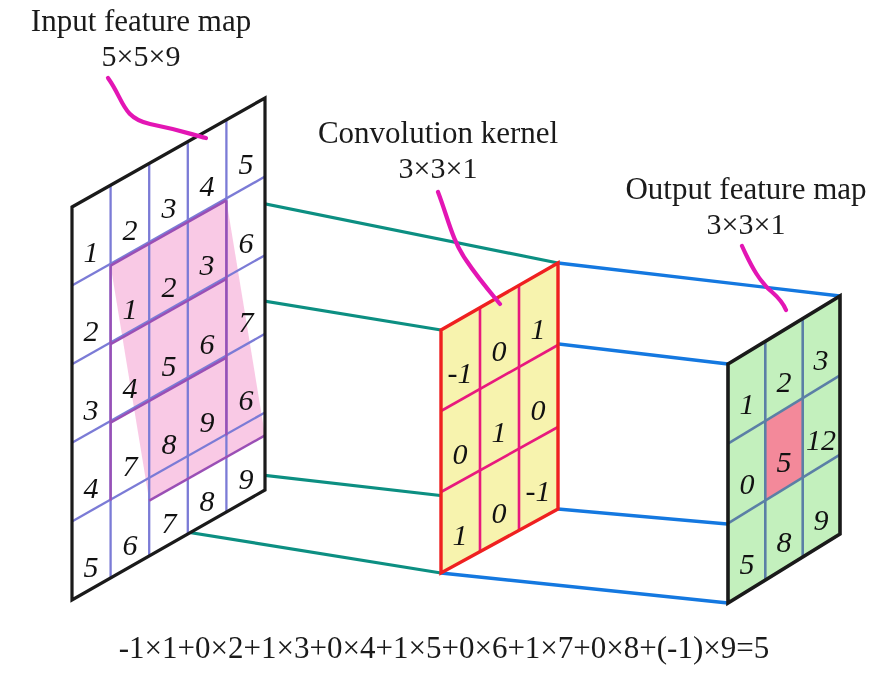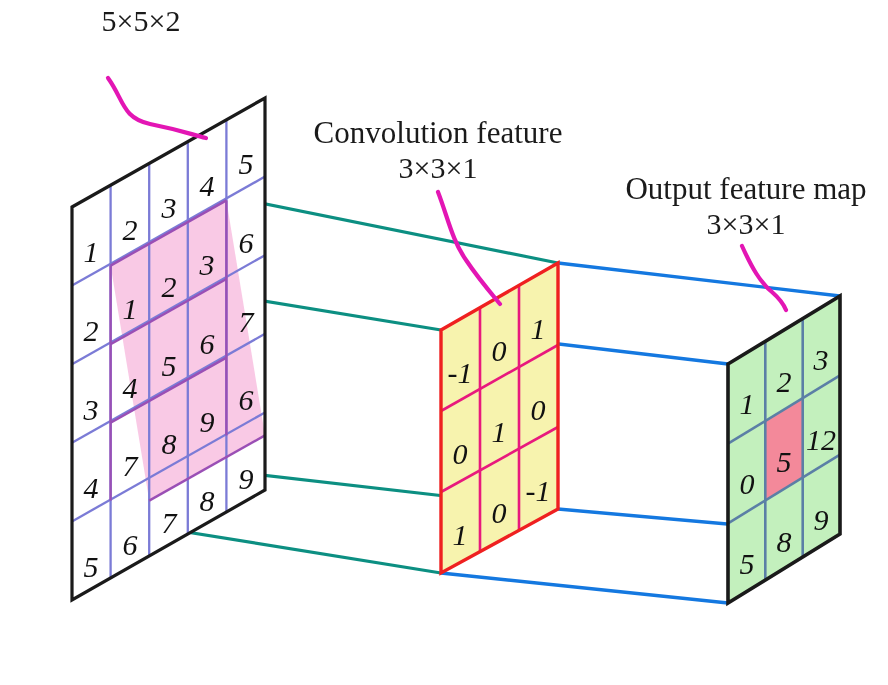--- a/index.html
+++ b/index.html
@@ -157,27 +157,29 @@
 
     <g stroke="#e316b4" stroke-width="4.2" fill="none" stroke-linecap="round">
       <path d="M108,78 C124,100 122,118 150,124 C180,130 190,134 206,138"></path>
       <path d="M438,192 C448,218 452,240 466,260 C478,278 490,292 500,304"></path>
       <path d="M742,246 C752,268 760,282 772,292 C780,299 784,305 786,310"></path>
     </g>
 
   </svg>
 
   <div class="lbl" id="lbl-input">
-    <span class="t2">5×5×2</span>
+    <span class="t1">Input feature map</span>
+    <span class="t2">5×5×9</span>
   </div>
 
   <div class="lbl" id="lbl-kernel">
-    <span class="t1">Convolution feature</span>
+    <span class="t1">Convolution kernel</span>
     <span class="t2">3×3×1</span>
   </div>
 
   <div class="lbl" id="lbl-output">
     <span class="t1">Output feature map</span>
     <span class="t2">3×3×1</span>
   </div>
 
+  <div id="equation">-1×1+0×2+1×3+0×4+1×5+0×6+1×7+0×8+(-1)×9=5</div>
 
 </div>
 
 </body></html>

